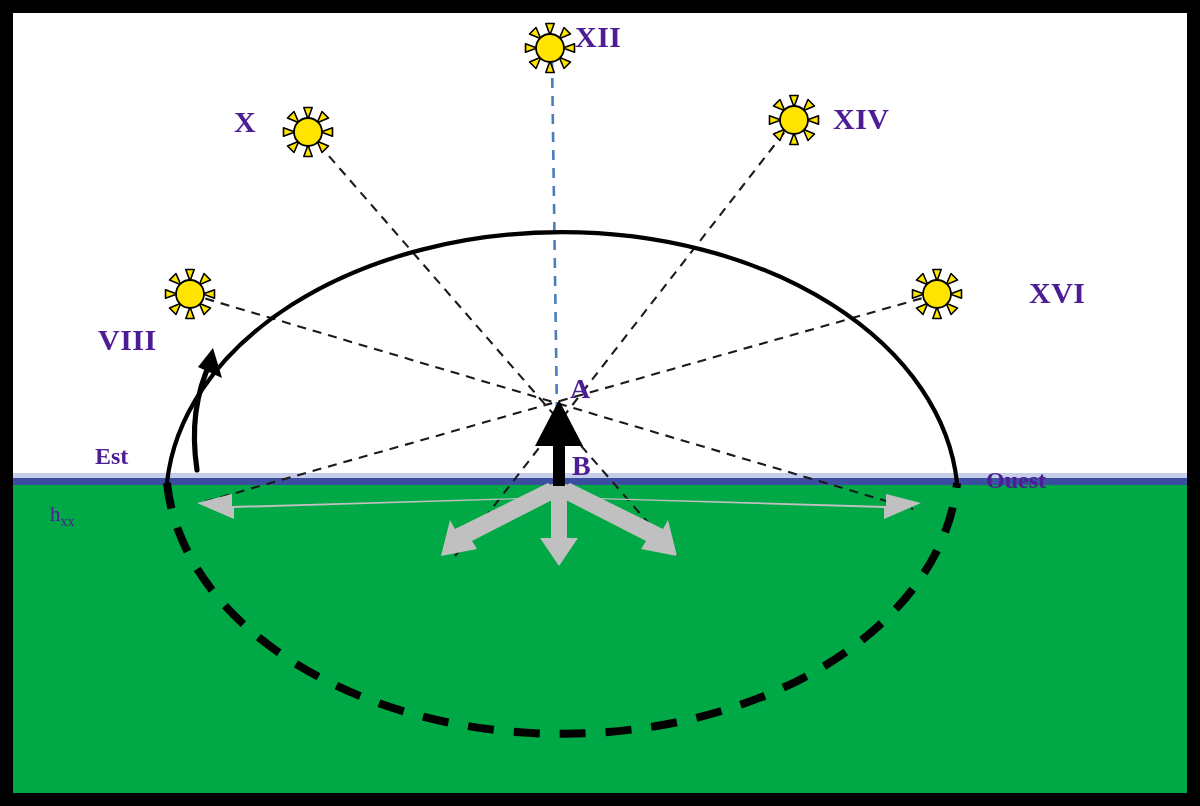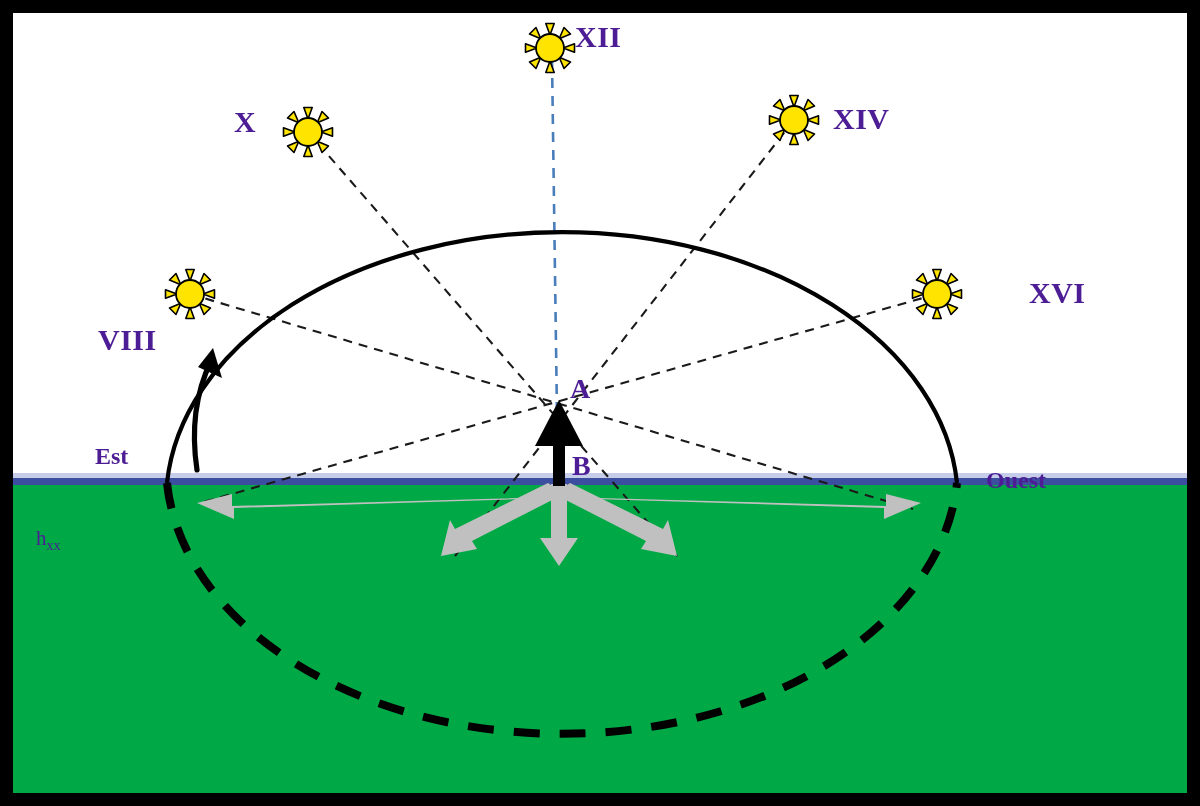--- a/index.html
+++ b/index.html
@@ -140,16 +140,16 @@
   <div class="lbl lbl-roman" style="left:575px; top:22px;">XII</div>
   <div class="lbl lbl-roman" style="left:833px; top:104px;">XIV</div>
   <div class="lbl lbl-roman" style="left:992px; top:278px;margin-left:37px;">XVI</div>
 
   <div class="lbl lbl-point" style="left:570px; top:375px;">A</div>
   <div class="lbl lbl-point" style="left:572px; top:452px;">B</div>
 
   <div class="lbl lbl-dir" style="left:95px;  top:444px;">Est</div>
   <div class="lbl lbl-dir" style="left:986px; top:468px;">Ouest</div>
 
-  <div class="lbl lbl-h" style="left:36px; top:504px;margin-top:24px;"><span>h</span><sub>xx</sub></div>
+  <div class="lbl lbl-h" style="left:50px; top:504px;"><span>h</span><sub>xx</sub></div>
 
   <div id="frame"></div>
 </div>
 
 </body></html>

